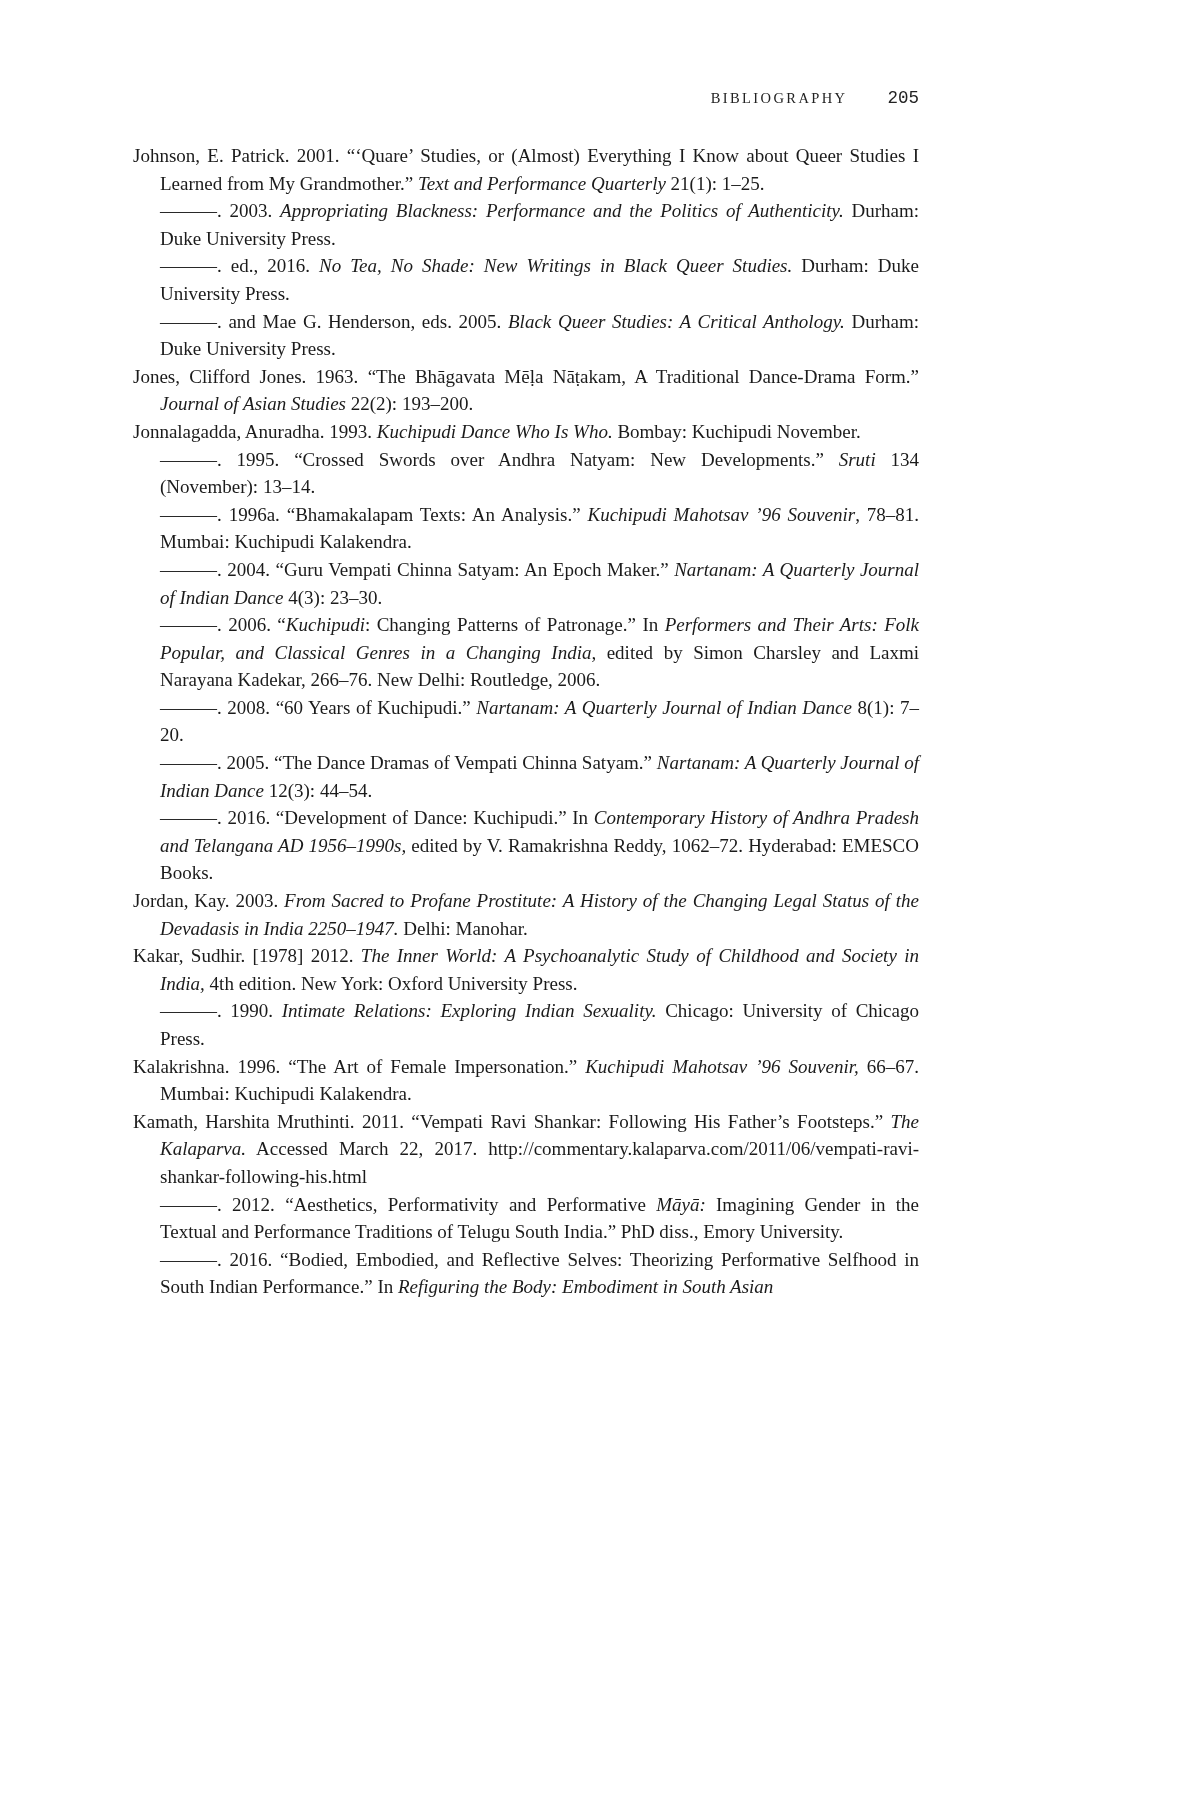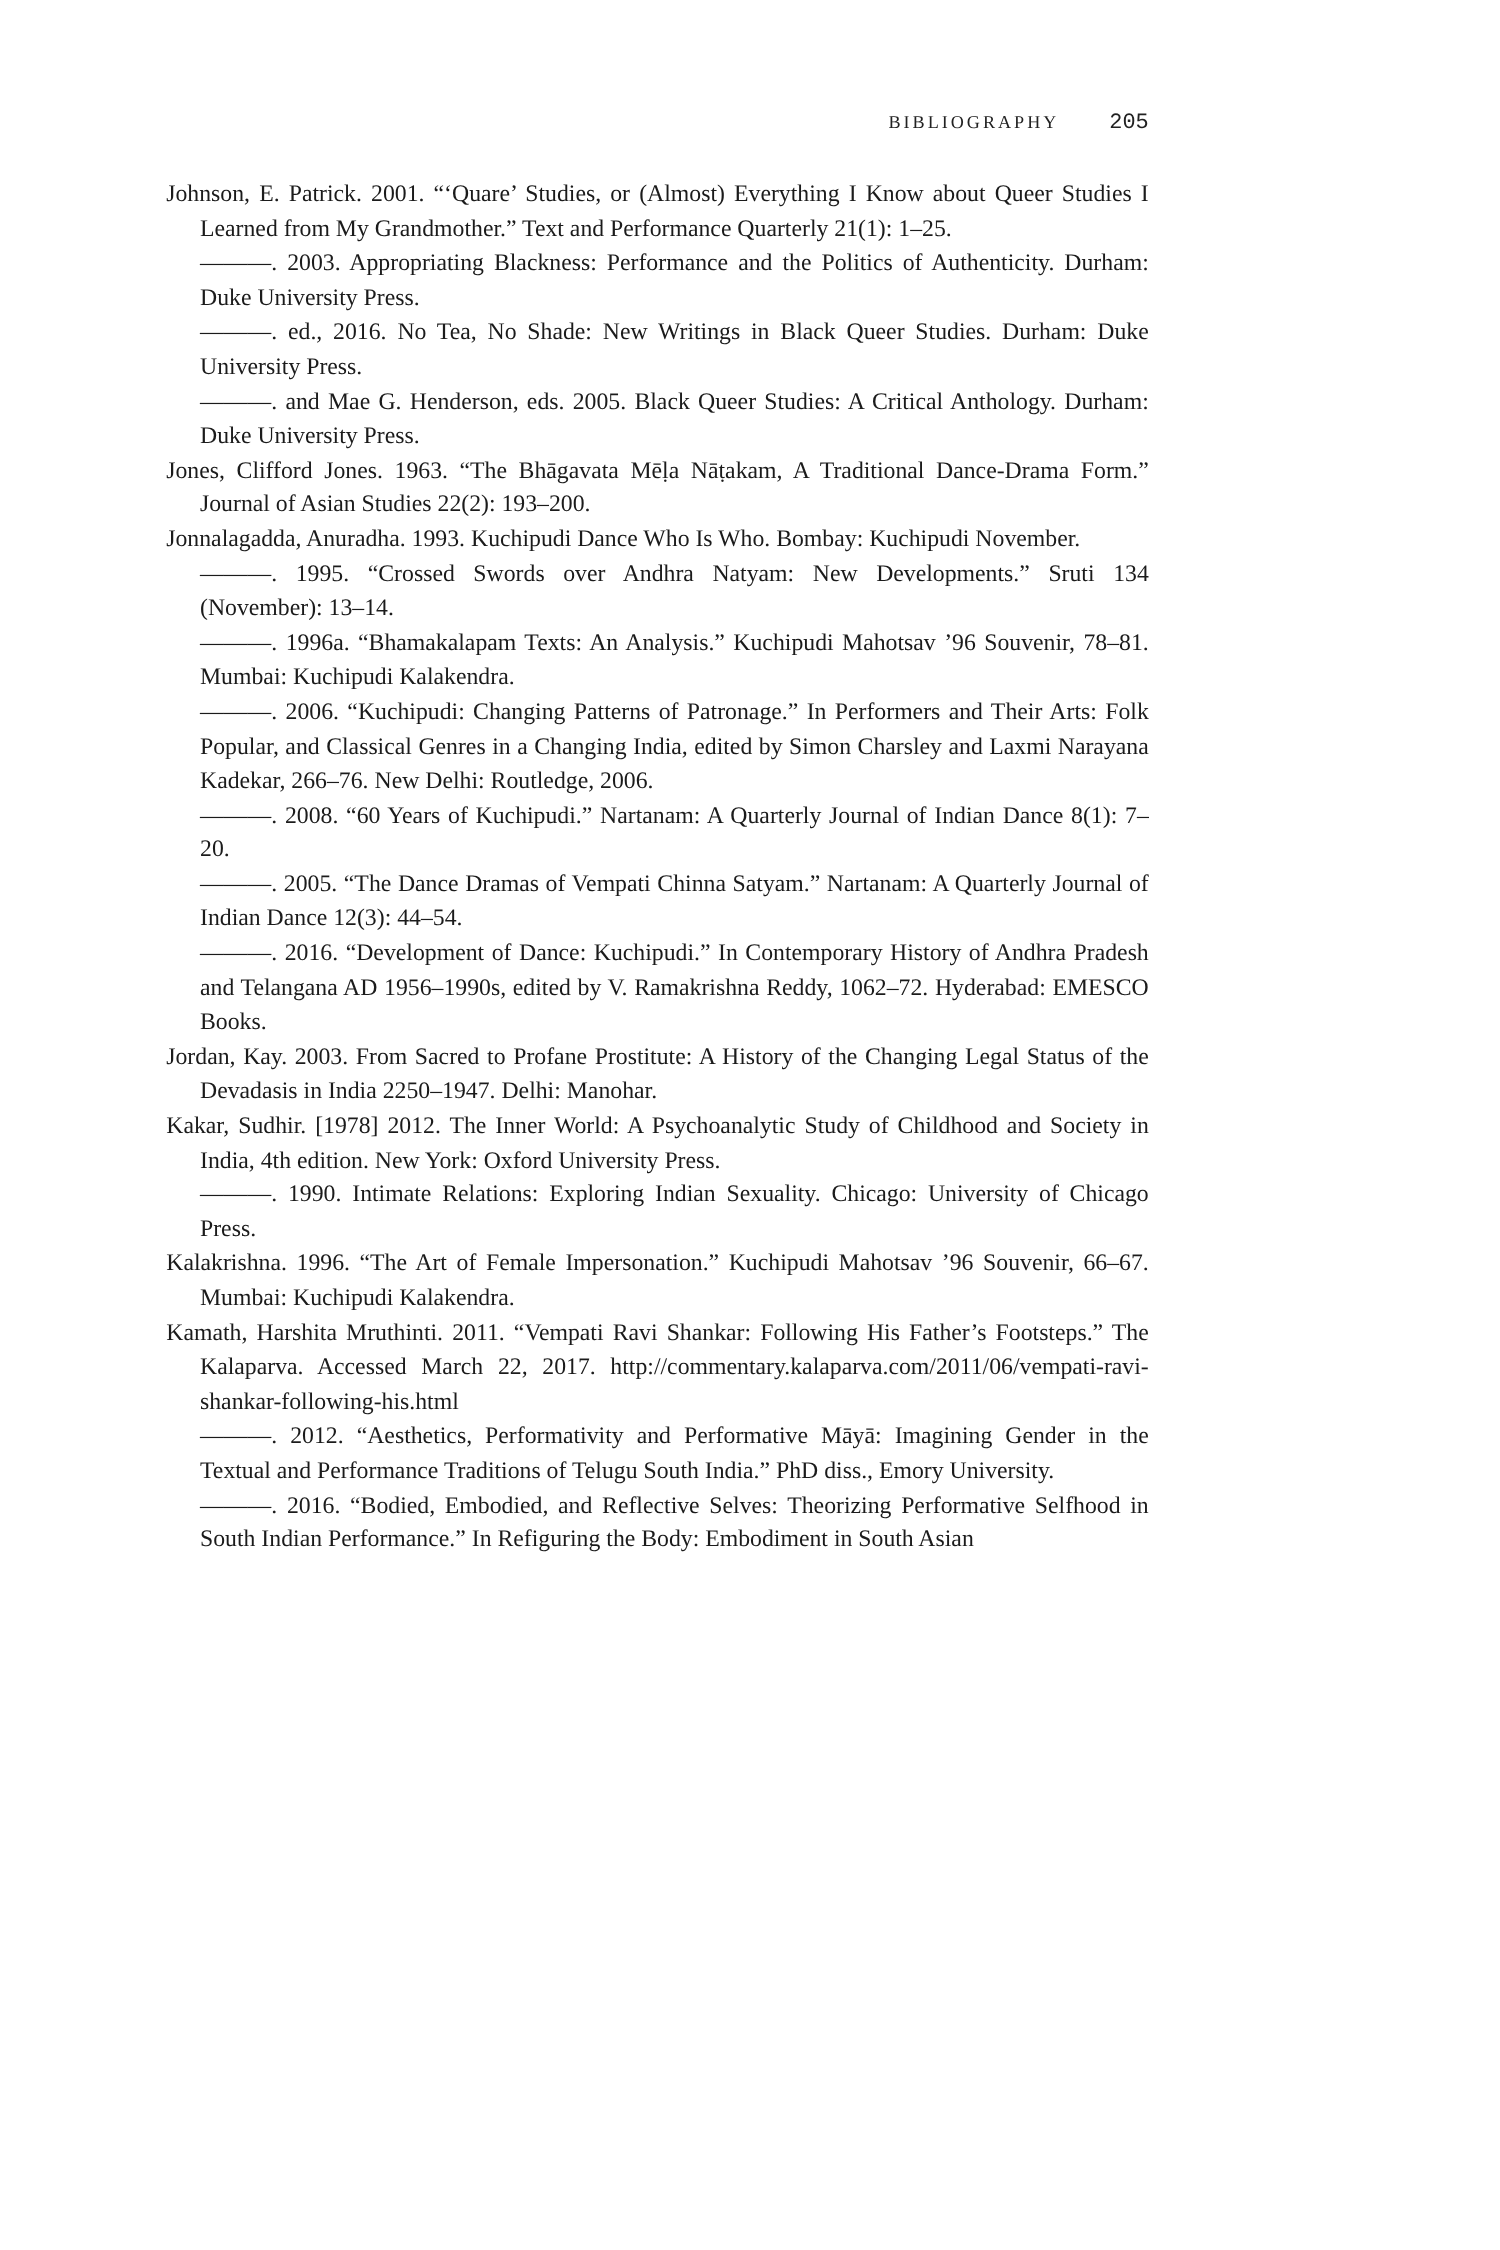--- a/index.html
+++ b/index.html
@@ -47,40 +47,42 @@
   }
   .entry {
     margin: 0;
     padding-left: 27px;
     text-indent: -27px;
   }
   .entry.dash {
     text-indent: 0;
   }
   .it {
+    font-style: italic;
   }
 </style>
 </head>
 <body>
 
 <div class="page">
   <div class="content">
     <div class="running-head">
       <span class="rh-title">BIBLIOGRAPHY</span>
       <span class="rh-page">205</span>
     </div>
     <div class="entries">
         <p class="entry"><span>Johnson, E. Patrick. 2001. “‘Quare’ Studies, or (Almost) Everything I Know about Queer Studies I Learned from My Grandmother.” </span><span class="it">Text and Performance Quarterly</span><span> 21(1): 1–25.</span></p>
         <p class="entry dash"><span>———. 2003. </span><span class="it">Appropriating Blackness: Performance and the Politics of Authenticity.</span><span> Durham: Duke University Press.</span></p>
         <p class="entry dash"><span>———. ed., 2016. </span><span class="it">No Tea, No Shade: New Writings in Black Queer Studies.</span><span> Durham: Duke University Press.</span></p>
         <p class="entry dash"><span>———. and Mae G. Henderson, eds. 2005. </span><span class="it">Black Queer Studies: A Critical Anthology.</span><span> Durham: Duke University Press.</span></p>
         <p class="entry"><span>Jones, Clifford Jones. 1963. “The Bhāgavata Mēḷa Nāṭakam, A Traditional Dance-Drama Form.” </span><span class="it">Journal of Asian Studies</span><span> 22(2): 193–200.</span></p>
         <p class="entry"><span>Jonnalagadda, Anuradha. 1993. </span><span class="it">Kuchipudi Dance Who Is Who.</span><span> Bombay: Kuchipudi November.</span></p>
         <p class="entry dash"><span>———. 1995. “Crossed Swords over Andhra Natyam: New Developments.” </span><span class="it">Sruti</span><span> 134 (November): 13–14.</span></p>
         <p class="entry dash"><span>———. 1996a. “Bhamakalapam Texts: An Analysis.” </span><span class="it">Kuchipudi Mahotsav ’96 Souvenir</span><span>, 78–81. Mumbai: Kuchipudi Kalakendra.</span></p>
+        <p class="entry dash"><span>———. 2004. “Guru Vempati Chinna Satyam: An Epoch Maker.” </span><span class="it">Nartanam: A Quarterly Journal of Indian Dance</span><span> 4(3): 23–30.</span></p>
         <p class="entry dash"><span>———. 2006. “</span><span class="it">Kuchipudi</span><span>: Changing Patterns of Patronage.” In </span><span class="it">Performers and Their Arts: Folk Popular, and Classical Genres in a Changing India,</span><span> edited by Simon Charsley and Laxmi Narayana Kadekar, 266–76. New Delhi: Routledge, 2006.</span></p>
         <p class="entry dash"><span>———. 2008. “60 Years of Kuchipudi.” </span><span class="it">Nartanam: A Quarterly Journal of Indian Dance</span><span> 8(1): 7–20.</span></p>
         <p class="entry dash"><span>———. 2005. “The Dance Dramas of Vempati Chinna Satyam.” </span><span class="it">Nartanam: A Quarterly Journal of Indian Dance</span><span> 12(3): 44–54.</span></p>
         <p class="entry dash"><span>———. 2016. “Development of Dance: Kuchipudi.” In </span><span class="it">Contemporary History of Andhra Pradesh and Telangana AD 1956–1990s,</span><span> edited by V. Ramakrishna Reddy, 1062–72. Hyderabad: EMESCO Books.</span></p>
         <p class="entry"><span>Jordan, Kay. 2003. </span><span class="it">From Sacred to Profane Prostitute: A History of the Changing Legal Status of the Devadasis in India 2250–1947.</span><span> Delhi: Manohar.</span></p>
         <p class="entry"><span>Kakar, Sudhir. [1978] 2012. </span><span class="it">The Inner World: A Psychoanalytic Study of Childhood and Society in India,</span><span> 4th edition. New York: Oxford University Press.</span></p>
         <p class="entry dash"><span>———. 1990. </span><span class="it">Intimate Relations: Exploring Indian Sexuality.</span><span> Chicago: University of Chicago Press.</span></p>
         <p class="entry"><span>Kalakrishna. 1996. “The Art of Female Impersonation.” </span><span class="it">Kuchipudi Mahotsav ’96 Souvenir,</span><span> 66–67. Mumbai: Kuchipudi Kalakendra.</span></p>
         <p class="entry"><span>Kamath, Harshita Mruthinti. 2011. “Vempati Ravi Shankar: Following His Father’s Footsteps.” </span><span class="it">The Kalaparva.</span><span> Accessed March 22, 2017. http://commentary.kalaparva.com/2011/06/vempati-ravi-shankar-following-his.html</span></p>
         <p class="entry dash"><span>———. 2012. “Aesthetics, Performativity and Performative </span><span class="it">Māyā:</span><span> Imagining Gender in the Textual and Performance Traditions of Telugu South India.” PhD diss., Emory University.</span></p>

